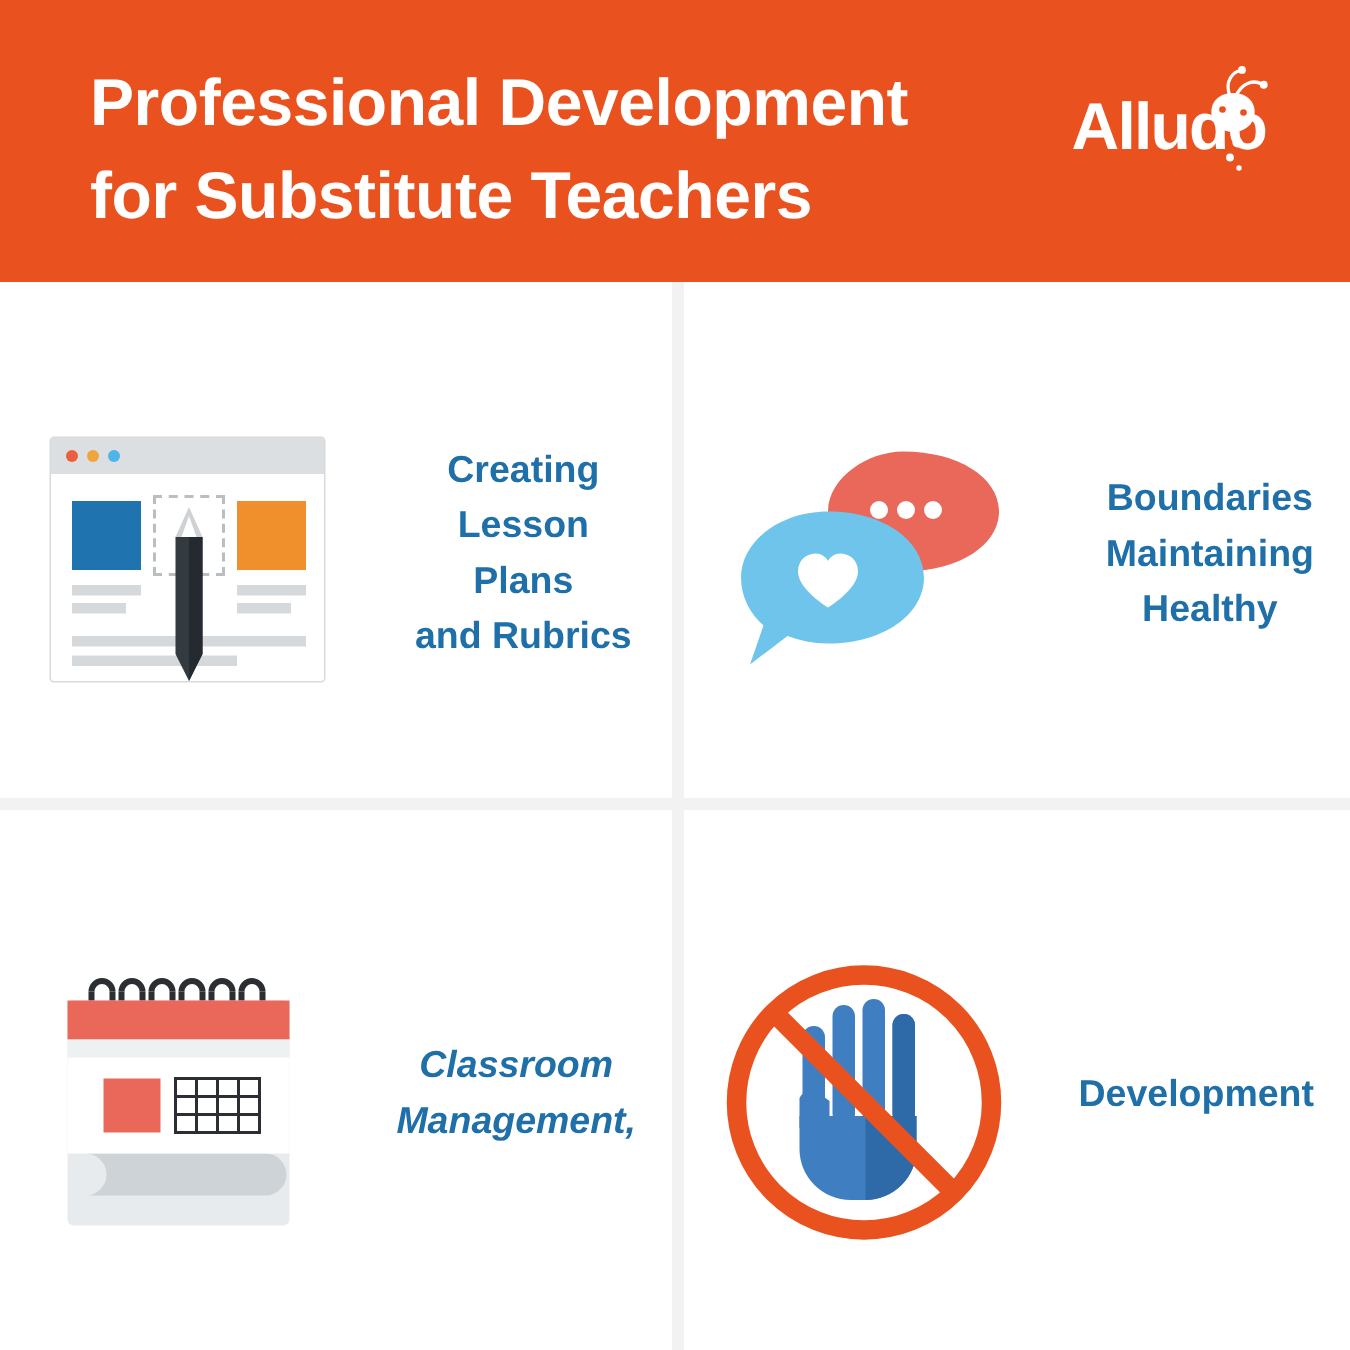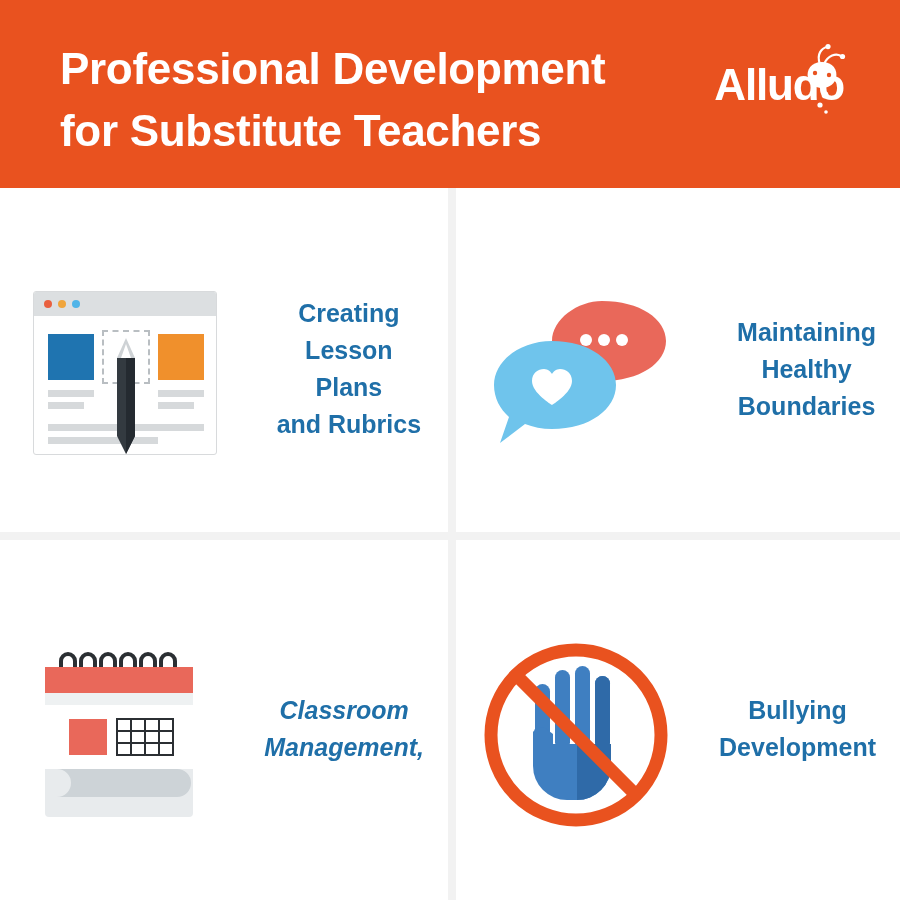--- a/index.html
+++ b/index.html
@@ -215,22 +215,22 @@
             <circle cx="96" cy="47" r="6" fill="#ffffff"></circle>
             <circle cx="114" cy="47" r="6" fill="#ffffff"></circle>
             <circle cx="132" cy="47" r="6" fill="#ffffff"></circle>
 
             <path d="M62 48 C100 48 126 68 126 92 C126 116 100 136 62 136 C52 136 43 134 35 131 L10 150 L19 124 C10 116 4 105 4 92 C4 68 30 48 62 48 Z" fill="#6fc4ec"></path>
             <path d="M62 112 C62 112 42 100 42 88 C42 80 48 76 54 76 C58 76 61 79 62 81 C63 79 66 76 70 76 C76 76 82 80 82 88 C82 100 62 112 62 112 Z" fill="#ffffff"></path>
           </svg>
         </div>
       </div>
       <div class="cell-label">
+        <span class="line">Boundaries</span>
         <span class="line">Maintaining Healthy</span>
-        <span class="line">Boundaries</span>
       </div>
     </div>
 
     <div class="cell cell-bl">
       <div class="icon-wrap">
         <div class="calendar">
           <svg viewBox="0 0 186 192" width="186" height="192" aria-hidden="true">
 
             <g stroke="#2b2f33" stroke-width="4" fill="none">
               <path d="M34 22 a7 7 0 0 1 14 0"></path>
@@ -294,19 +294,18 @@
               <rect x="114" y="36" width="15" height="74" rx="7.5"></rect>
               <path d="M96 104 h34 v22 a34 34 0 0 1 -34 34 z"></path>
             </g>
 
             <circle cx="95" cy="95" r="85" fill="none" stroke="#e9521f" stroke-width="13"></circle>
             <line x1="35" y1="35" x2="155" y2="155" stroke="#e9521f" stroke-width="13"></line>
           </svg>
         </div>
       </div>
       <div class="cell-label">
-        <span class="line">Bullying</span>
         <span class="line">Development</span>
       </div>
     </div>
 
   </div>
 </div>
 
 </body></html>

